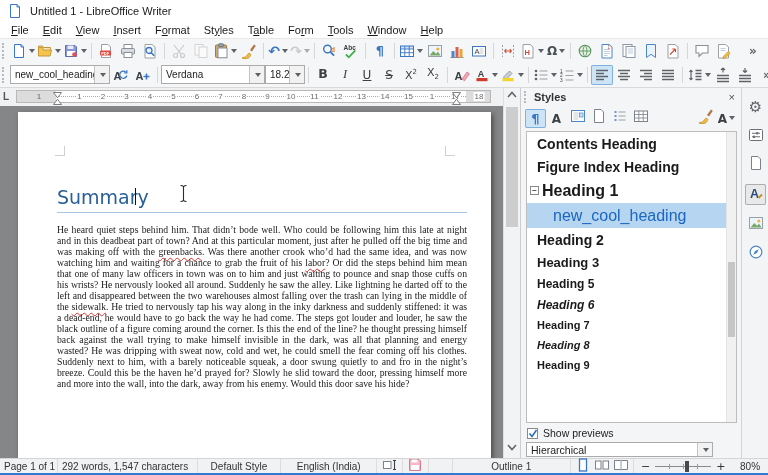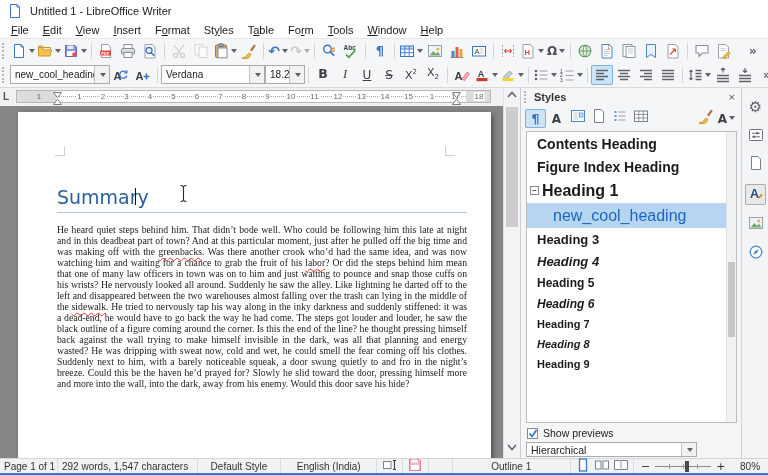--- a/index.html
+++ b/index.html
@@ -65,21 +65,21 @@
   .ptools{margin-left:auto;display:flex;align-items:center;}
   #slist{position:absolute;left:5px;top:43px;width:211px;height:292px;background:#fff;border:1px solid #bdbdbd;box-sizing:border-box;overflow:hidden;}
   .sitem{display:flex;align-items:center;padding-left:10px;box-sizing:border-box;width:100%;color:#1a1a1a;white-space:nowrap;}
   .sitem.sel{background:#b5d5f1;color:#1b66c0;}
   .expander{width:9px;height:9px;border:1px solid #8a8a8a;background:#fff;font-size:8px;line-height:7px;text-align:center;color:#444;margin-right:3px;flex:none;box-sizing:border-box;}
   #lscroll{position:absolute;right:0;top:0;width:10px;height:100%;background:#f1f1f1;border-left:1px solid #e3e3e3;box-sizing:border-box;}
   #lthumb{position:absolute;left:1px;top:130px;width:7px;height:75px;background:#c6c6c6;}
   .showprev{position:absolute;left:6px;top:339px;display:flex;align-items:center;}
   .cb{width:11px;height:11px;border:1px solid #8a8a8a;background:#fff;display:flex;align-items:center;justify-content:center;box-sizing:border-box;}
   .cblabel{font-size:10.5px;color:#222;margin-left:5px;}
-  .fcombo{position:absolute;left:5px;top:354px;width:171px;height:15px;}
+  .fcombo{position:absolute;left:5px;top:354px;width:187px;height:15px;}
   .fcombo .combo{width:100%;height:15px;}
   
   #tabstrip{position:absolute;left:741px;top:88px;width:27px;height:370px;background:#f3f4f5;border-left:1px solid #d4d4d4;box-sizing:border-box;}
   .stab{position:absolute;left:3px;width:21px;height:21px;display:flex;align-items:center;justify-content:center;border-radius:2px;}
   .stab.active{background:#e9e9e9;box-shadow:inset 0 0 0 1px #adadad;}
   
   #statusbar{position:absolute;left:0;top:458px;width:768px;height:15px;background:#f1f2f3;border-top:1px solid #d5d5d5;
       display:flex;align-items:center;font-size:10px;color:#333;box-sizing:border-box;}
   .scell{height:100%;display:flex;align-items:center;border-right:1px solid #dcdcdc;box-sizing:border-box;padding:4px 4px;white-space:nowrap;}
   .scell.center{justify-content:center;}
@@ -678,25 +678,25 @@
         <div class="sitem" style="font-size: 14px; height: 23px; font-weight: bold;">
           <span>Figure Index Heading</span>
         </div>
         <div class="sitem" style="font-size: 16px; height: 25px; font-weight: bold; padding-left: 3px;">
           <span class="expander">−</span>
           <span>Heading 1</span>
         </div>
         <div class="sitem sel" style="font-size: 16px; height: 25px; padding-left: 26px; background: rgb(181, 213, 241);">
           <span style="color: rgb(27, 102, 192);">new_cool_heading</span>
         </div>
+        <div class="sitem" style="font-size: 14px; height: 23px; font-weight: bold;">
+          <span>Heading 2</span>
+        </div>
         <div class="sitem" style="font-size: 13px; height: 22px; font-weight: bold;">
           <span>Heading 3</span>
-        </div>
-        <div class="sitem" style="font-size: 13px; height: 22px; font-weight: bold; font-style: italic;">
-          <span>Heading 4</span>
         </div>
         <div class="sitem" style="font-size: 12px; height: 21px; font-weight: bold;">
           <span>Heading 5</span>
         </div>
         <div class="sitem" style="font-size: 12px; height: 21px; font-weight: bold; font-style: italic;">
           <span>Heading 6</span>
         </div>
         <div class="sitem" style="font-size: 11px; height: 20px; font-weight: bold;">
           <span>Heading 7</span>
         </div>

